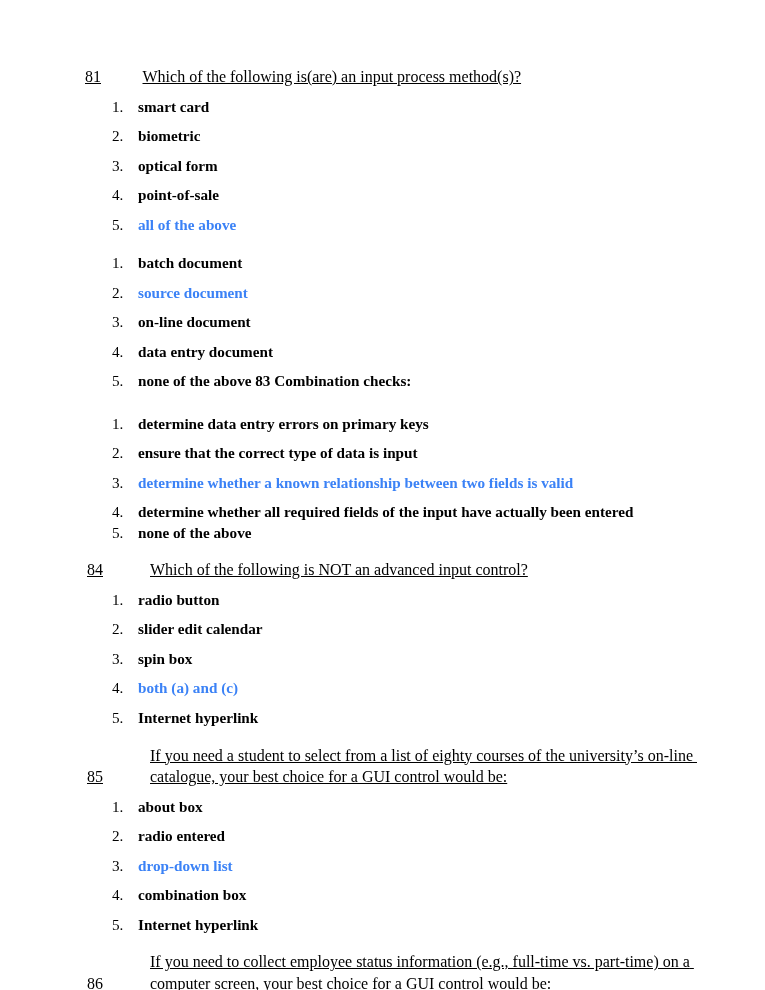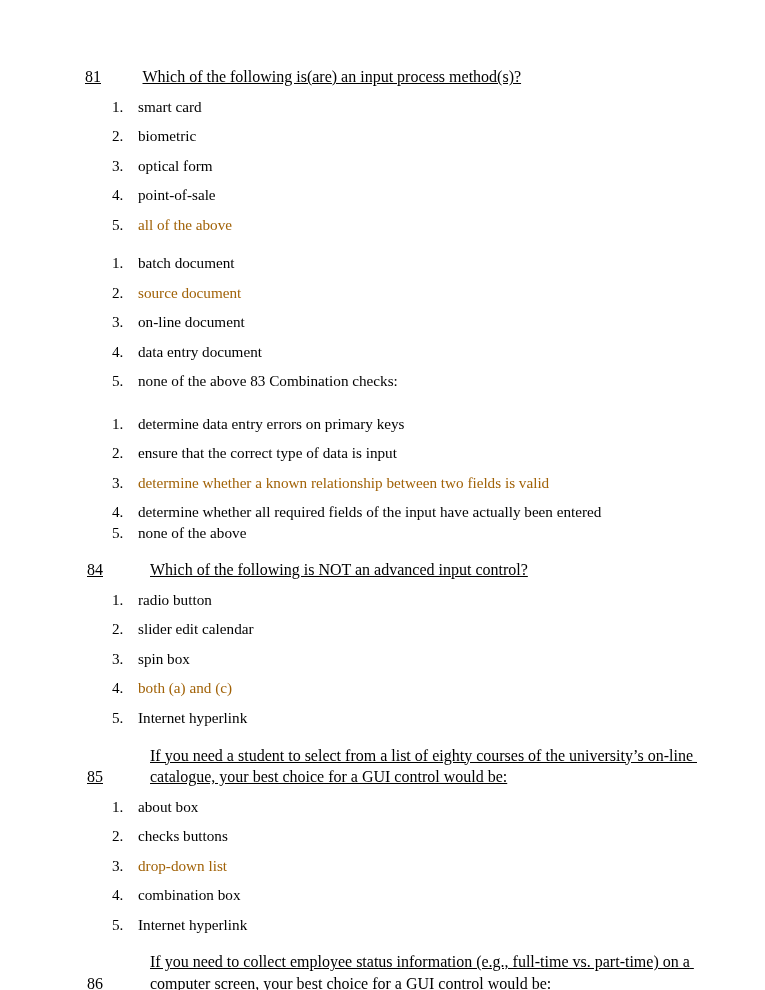--- a/index.html
+++ b/index.html
@@ -67,24 +67,25 @@
   }
   .opt-num {
     flex: 0 0 auto;
     width: 26px;
     padding-left: 27px;
     box-sizing: content-box;
     text-align: left;
   }
   .opt-text {
     flex: 1 1 auto;
+    font-weight: bold;
   }
   .option.answer .opt-text {
-    color: #a16207;
-    font-weight: normal;
+    color: #3b82f6;
+    font-weight: bold;
   }
   .opt-loose { margin-top: 9px; }
   .opt-tight { margin-top: 0px; }
   .blk-gap-sm { height: 9px; }
   .blk-gap-md { height: 13px; }
   .blk-gap-lg { height: 16px; }
 </style>
 </head>
 <body>
 
@@ -211,21 +212,21 @@
       <span class="q-num">85</span>
       <span class="q-text">If you need a student to select from a list of eighty courses of the university’s on-line catalogue, your best choice for a GUI control would be:</span>
     </div>
     <ul class="options">
       <li class="option opt-loose">
         <span class="opt-num">1.</span>
         <span class="opt-text">about box</span>
       </li>
       <li class="option opt-loose">
         <span class="opt-num">2.</span>
-        <span class="opt-text">checks buttons</span>
+        <span class="opt-text">radio entered</span>
       </li>
       <li class="option opt-loose answer">
         <span class="opt-num">3.</span>
         <span class="opt-text">drop-down list</span>
       </li>
       <li class="option opt-loose">
         <span class="opt-num">4.</span>
         <span class="opt-text">combination box</span>
       </li>
       <li class="option opt-loose">

